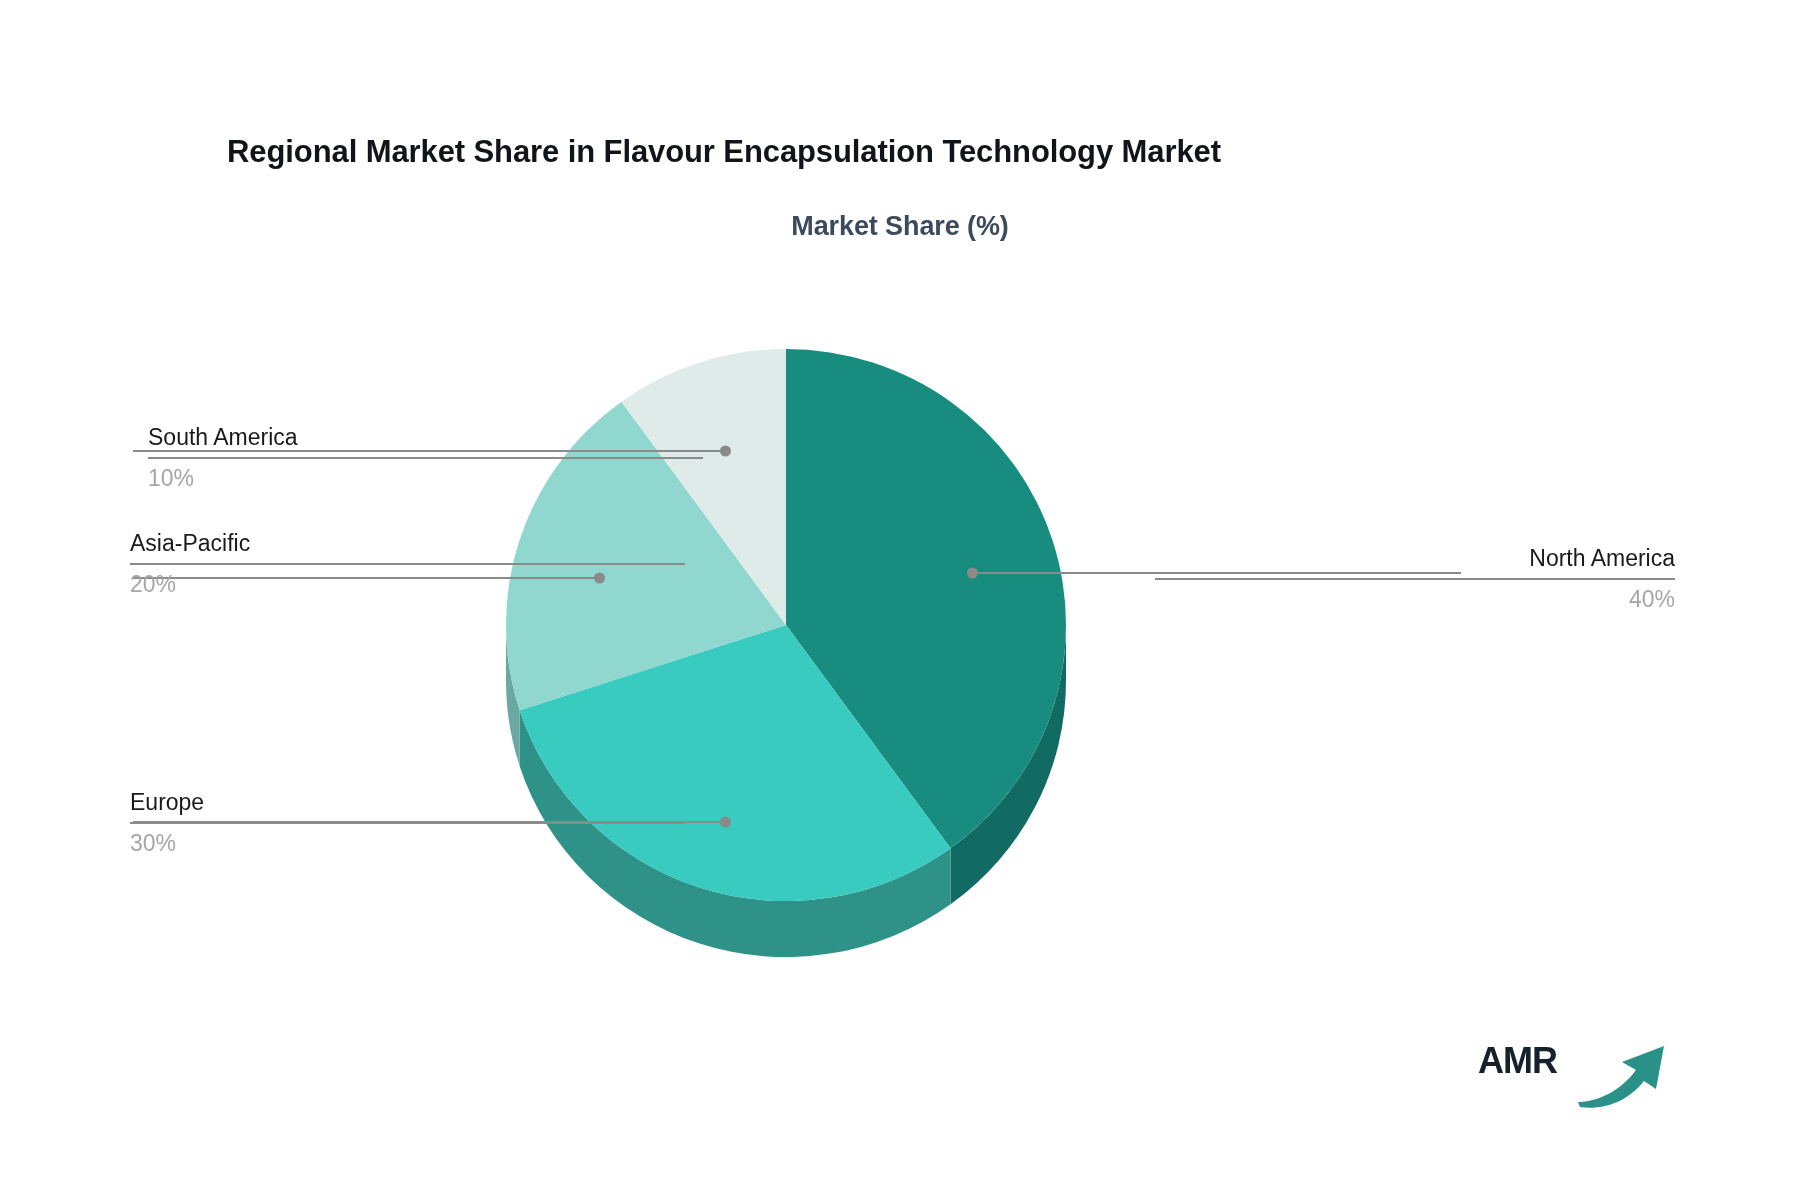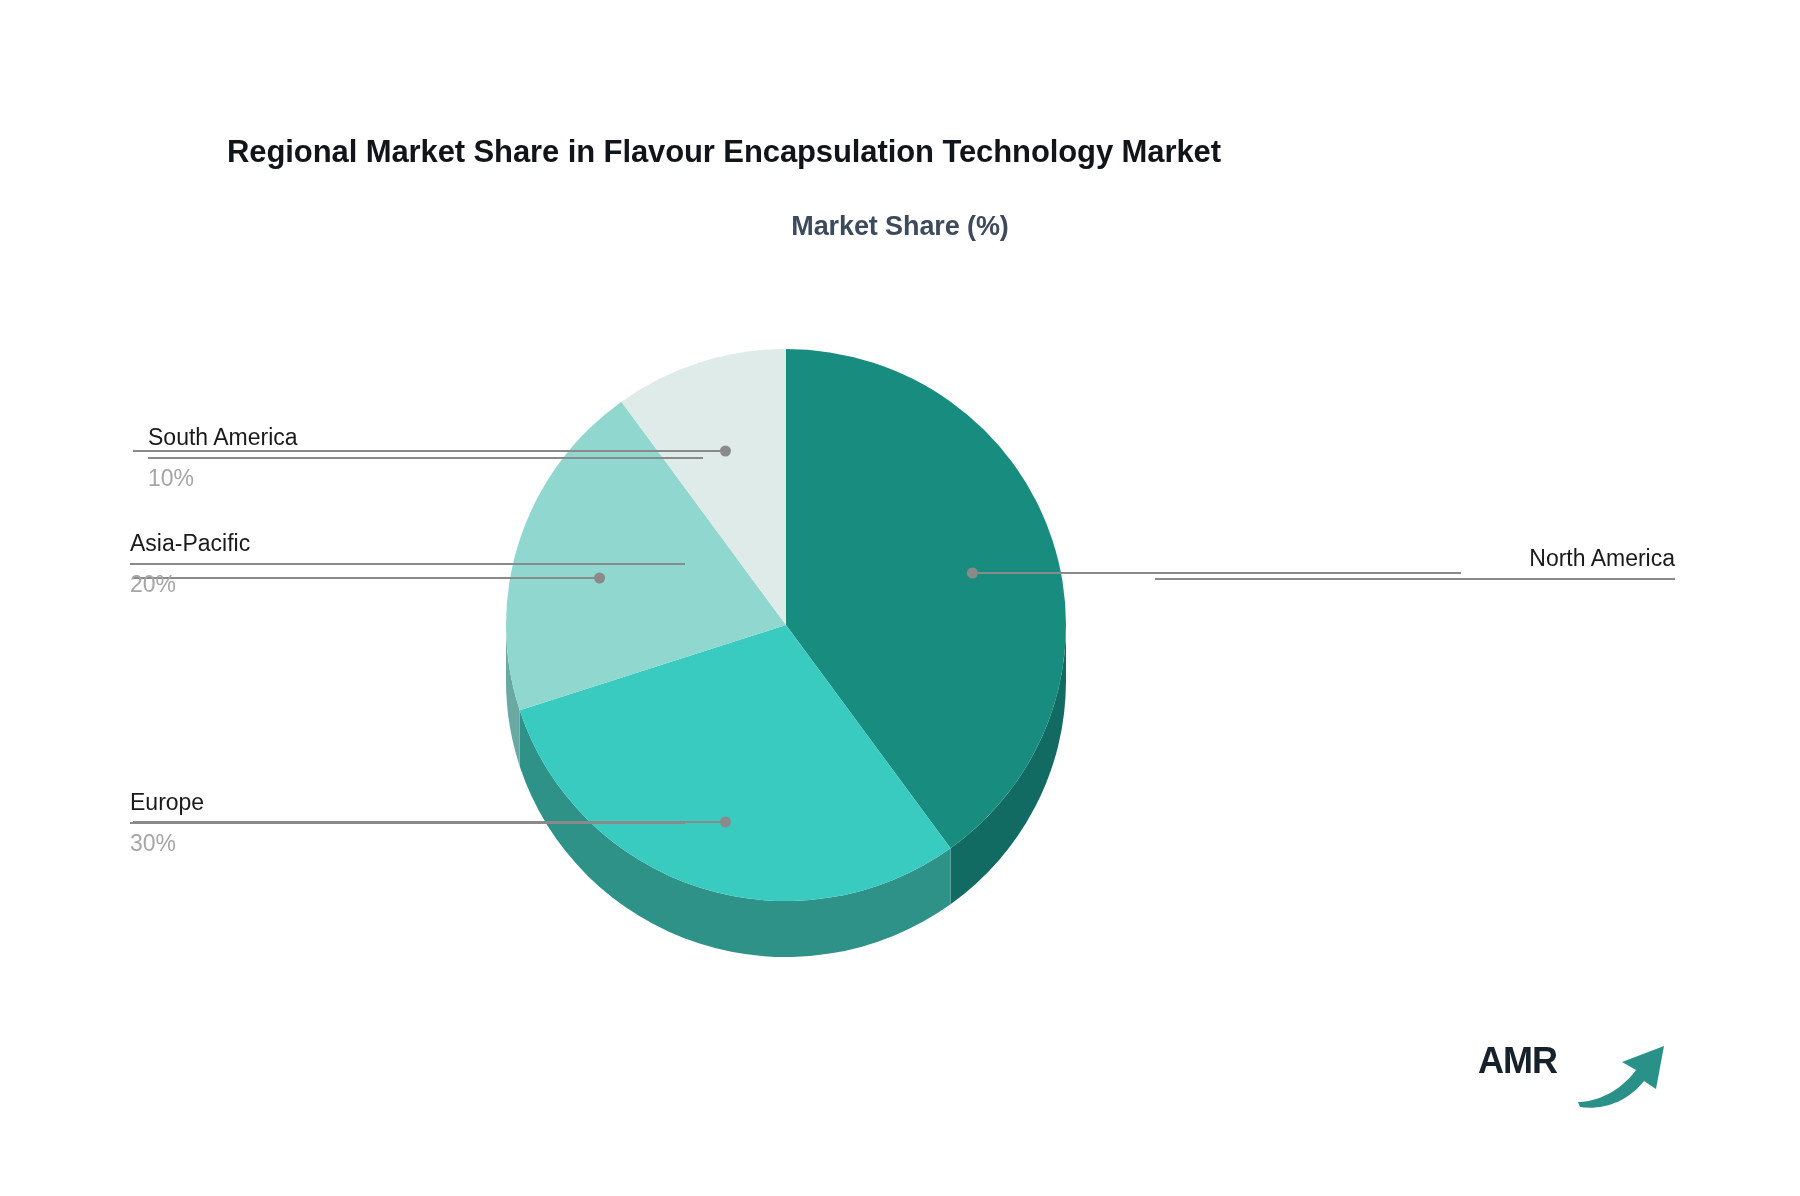--- a/index.html
+++ b/index.html
@@ -143,20 +143,21 @@
 
   <div class="callout left" style="left:130px; top:789px; width:555px;">
     <div class="cl-name">Europe</div>
     <div class="cl-rule"></div>
     <div class="cl-value">30%</div>
   </div>
 
   <div class="callout right" style="left:1155px; top:545px; width:520px;">
     <div class="cl-name">North America</div>
     <div class="cl-rule"></div>
+    <div class="cl-value">40%</div>
   </div>
 
   <div id="amr-logo">
     <div class="amr-text">AMR</div>
     <svg width="92" height="66" viewBox="0 0 92 66">
       <path d="M2 60 C 20 60, 44 50, 60 28 L 46 20 L 88 4 L 80 47 L 68 39 C 50 62, 24 68, 4 65 Z" fill="#2a9189"></path>
     </svg>
   </div>
 
 </div>

